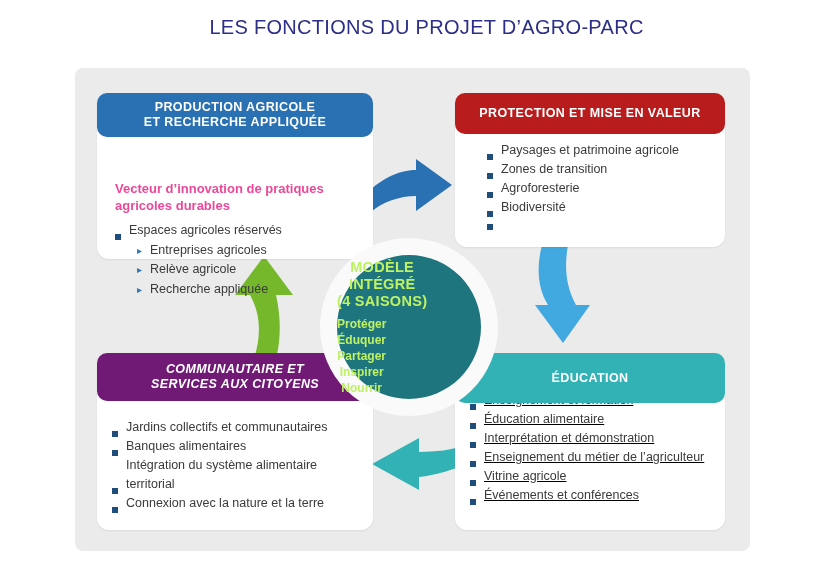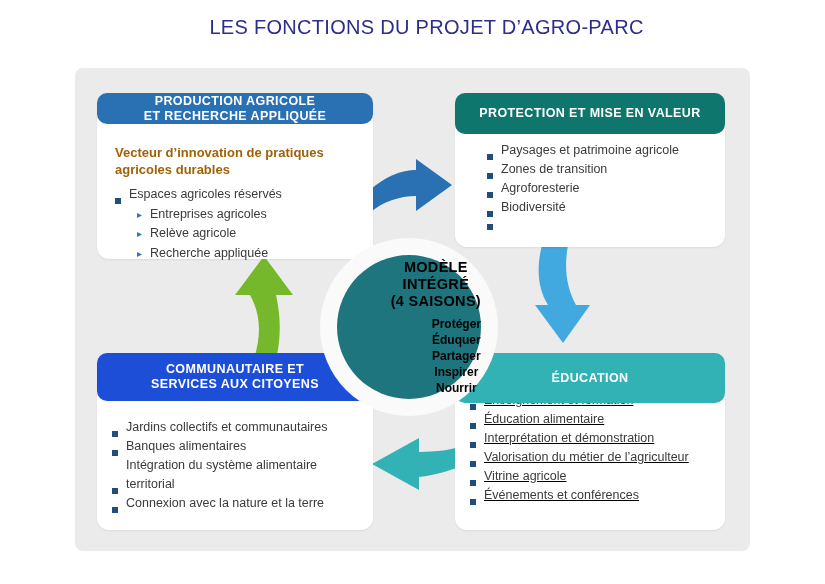--- a/index.html
+++ b/index.html
@@ -20,31 +20,31 @@
        white-space:pre-line;margin:0 0 7px 0;}
   ul.blist{list-style:none;margin:0;padding:0;}
   .blist li{display:flex;align-items:flex-end;gap:8px;font-size:12.5px;
        line-height:19px;color:#3a3a3a;}
   .sq{width:6px;height:6px;background:#1f4e7c;margin-top:7px;flex:none;}
   li.sub{padding-left:22px;}
   .tri{color:#2e75b6;font-size:10px;line-height:19px;flex:none;margin-top:0.5px;}
   .disc{position:absolute;left:320px;top:238px;width:178px;height:178px;
        border-radius:50%;background:#fafafa;z-index:3;}
   .circle{position:absolute;left:337px;top:255px;width:144px;height:144px;
-       border-radius:50%;background:#1f757d;z-index:4;color:#000000;
-       display:flex;flex-direction:column;align-items:flex-end;justify-content:center;
+       border-radius:50%;background:#1f757d;z-index:4;color:#bef264;
+       display:flex;flex-direction:column;align-items:flex-start;justify-content:center;
        text-align:center;}
   .circle .big span{display:block;font-weight:bold;font-size:14.5px;
        line-height:17px;letter-spacing:.3px;}
   .circle .vals{margin-top:6px;}
-  .circle .vals span{display:block;font-weight:bold;font-size:12px;line-height:16px;margin-left:12px;}
+  .circle .vals span{display:block;font-weight:bold;font-size:12px;line-height:16px;}
   .arrow{position:absolute;z-index:1;}
   
   #q-production{left:97px;top:93px;width:276px;height:166px;}
-  #q-production .quad-header{height:31px;}
+  #q-production .quad-header{height:44px;}
   #q-production .quad-body{padding:51px 12px 0 18px;}
   #q-protection{left:455px;top:93px;width:270px;height:154px;}
   #q-protection .quad-header{height:41px;}
   #q-protection .quad-body{padding:48px 10px 0 32px;}
   #q-community{left:97px;top:353px;width:276px;height:177px;}
   #q-community .quad-header{height:48px;}
   #q-community .quad-body{padding:65px 10px 0 15px;}
   #q-education{left:455px;top:353px;width:270px;height:177px;}
   #q-education .quad-header{height:50px;}
   #q-education .quad-body{padding:38px 8px 0 15px;text-decoration:underline;}
@@ -64,21 +64,21 @@
 </svg>
 <svg class="arrow" style="left:371px;top:436px" width="100" height="57" viewBox="0 0 100 57">
   <path fill="#33b2b6" d="M100,6 C80,16 64,15 48,16 L48,2 L1,28 L48,54 L48,41 C64,40 84,32 100,28 Z" style="fill: rgb(51, 178, 182);"></path>
 </svg>
 <svg class="arrow" style="left:230px;top:255px" width="68" height="104" viewBox="0 0 68 104">
   <path fill="#76b82c" d="M24,104 C32,78 30,58 20,40 L5,40 L34,1 L63,40 L46,40 C51,62 51,84 46,104 Z" style="fill: rgb(118, 184, 44);"></path>
 </svg>
 
 <div class="quad" id="q-production">
   <div class="quad-body">
-    <p class="subtitle" style="color: #a16207;">Vecteur d’innovation de pratiques
+    <p class="subtitle" style="color: #ec4899; margin-top: 36px;">Vecteur d’innovation de pratiques
 agricoles durables</p>
     <ul class="blist">
       <li>
         <span class="sq"></span>
         <span>Espaces agricoles réservés</span>
       </li>
       <li class="sub">
         <span class="tri">▸</span>
         <span>Entreprises agricoles</span>
       </li>
@@ -113,21 +113,21 @@
       </li>
       <li>
         <span class="sq"></span>
         <span>Biodiversité</span>
       </li>
       <li>
         <span class="sq"></span>
       </li>
     </ul>
   </div>
-  <div class="quad-header" style="background-color: #0f766e;">PROTECTION ET MISE EN VALEUR</div>
+  <div class="quad-header" style="background-color: #b91c1c;">PROTECTION ET MISE EN VALEUR</div>
 </div>
 
 <div class="quad" id="q-community">
   <div class="quad-body">
     <ul class="blist">
       <li>
         <span class="sq"></span>
         <span>Jardins collectifs et communautaires</span>
       </li>
       <li>
@@ -137,42 +137,42 @@
       <li>
         <span class="sq"></span>
         <span>Intégration du système alimentaire territorial</span>
       </li>
       <li>
         <span class="sq"></span>
         <span>Connexion avec la nature et la terre</span>
       </li>
     </ul>
   </div>
-  <div class="quad-header" style="background-color: #1d4ed8;">COMMUNAUTAIRE ET
+  <div class="quad-header" style="background-color: #701a75; font-style: italic;">COMMUNAUTAIRE ET
 SERVICES AUX CITOYENS</div>
 </div>
 
 <div class="quad" id="q-education">
   <div class="quad-body">
     <ul class="blist">
       <li>
         <span class="sq"></span>
         <span>Enseignement et formation</span>
       </li>
       <li>
         <span class="sq"></span>
         <span>Éducation alimentaire</span>
       </li>
       <li>
         <span class="sq"></span>
         <span>Interprétation et démonstration</span>
       </li>
       <li>
         <span class="sq"></span>
-        <span>Valorisation du métier de l’agriculteur</span>
+        <span>Enseignement du métier de l’agriculteur</span>
       </li>
       <li>
         <span class="sq"></span>
         <span>Vitrine agricole</span>
       </li>
       <li>
         <span class="sq"></span>
         <span>Événements et conférences</span>
       </li>
     </ul>

